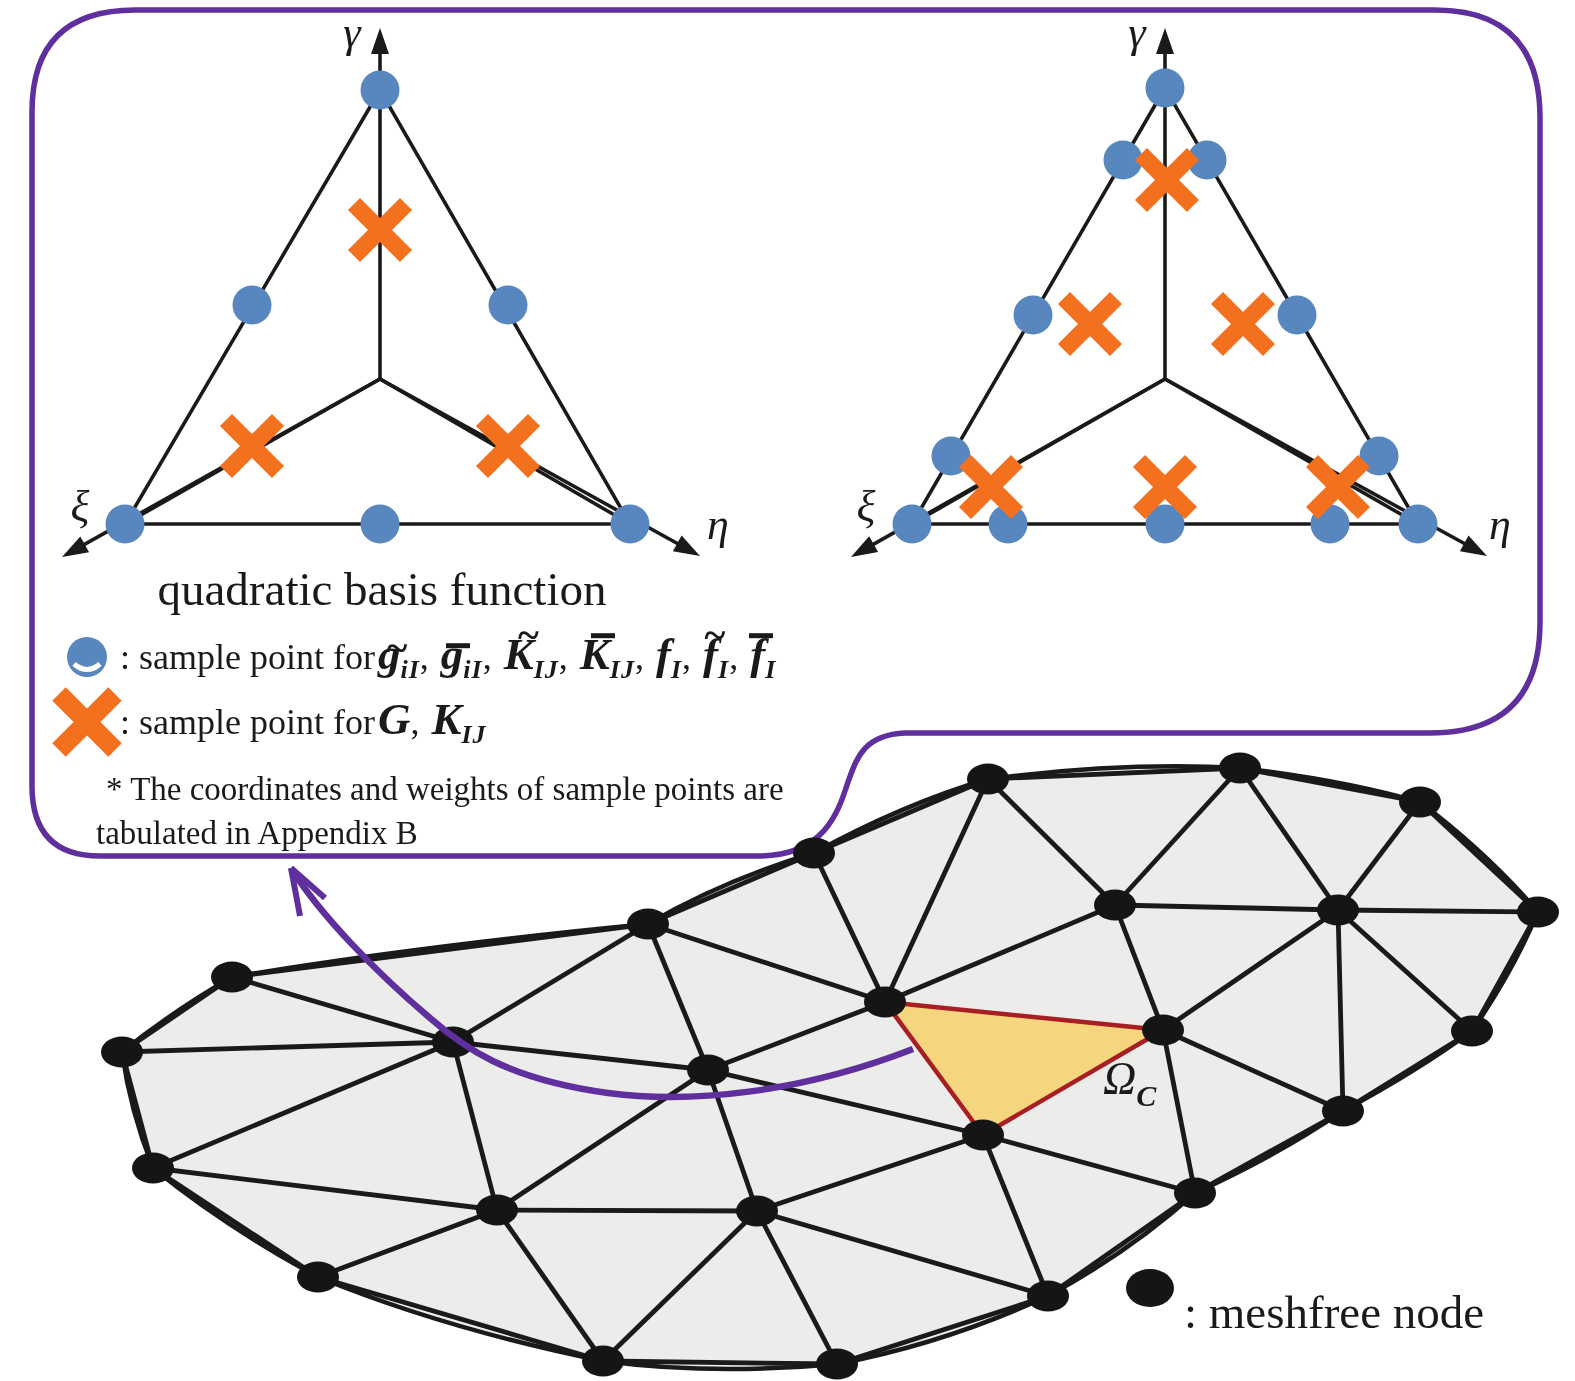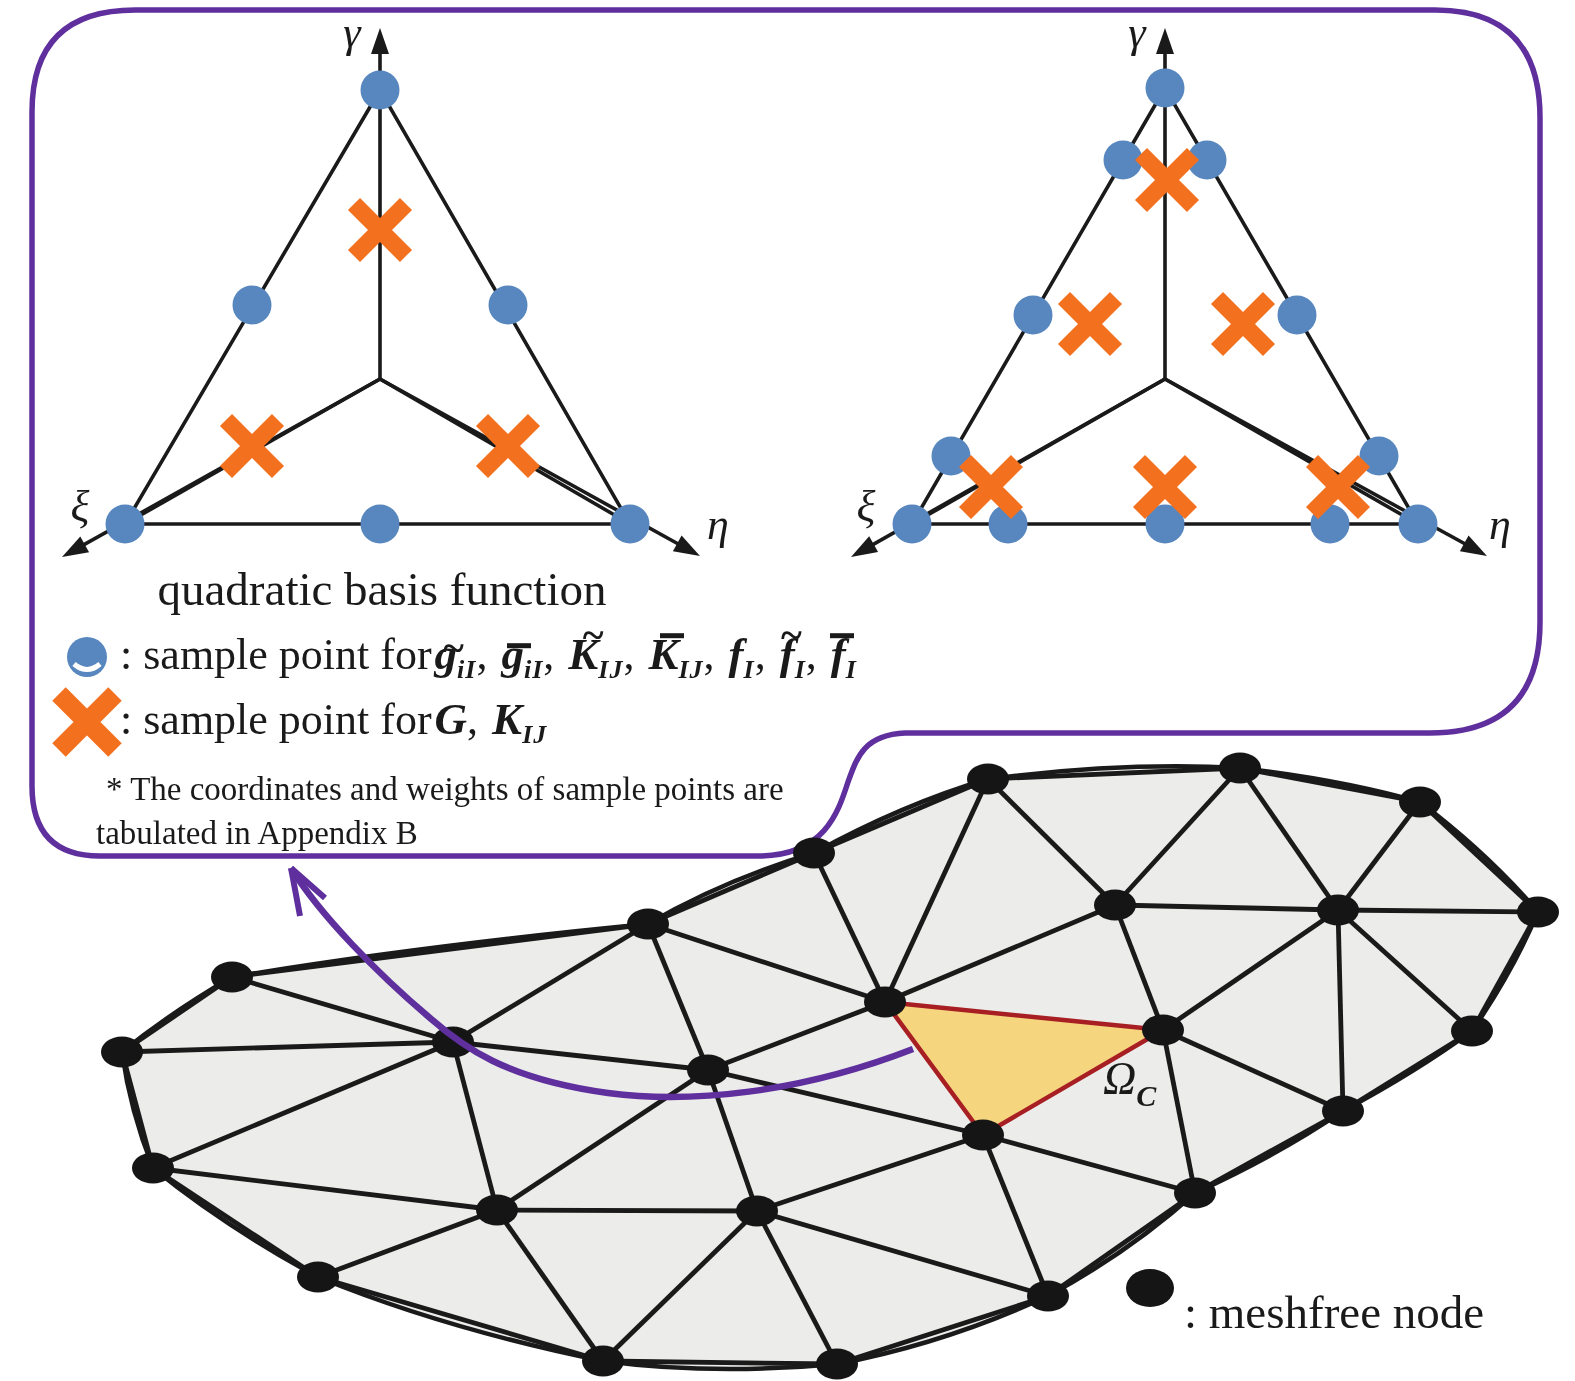--- a/index.html
+++ b/index.html
@@ -3,21 +3,21 @@
 <meta charset="utf-8">
 <style>
   html,body{margin:0;padding:0;background:#ffffff;}
   #stage{position:relative;width:1575px;height:1381px;background:#fff;overflow:hidden;
          font-family:"Liberation Serif", serif;}
   #fig{position:absolute;left:0;top:0;}
   .txt{position:absolute;white-space:nowrap;color:#1a1a1a;}
   .caption{font-size:47px;transform:translate(-50%,-50%);text-align:right;}
   .axis-label{font-size:44px;font-style:italic;transform:translate(-50%,-50%);}
   .legend-row{font-size:44px;transform:translateY(-50%);}
-  .ltext{font-size:44px;}
+  .ltext{font-size:36px;}
   .mterm{position:relative;display:inline-block;font-style:italic;font-weight:700;
          font-size:45px;margin-left:3px;line-height:1.1;}
   .msub{font-size:26px;font-style:italic;font-weight:700;vertical-align:-9px;letter-spacing:1px;}
   .acc-tilde{position:absolute;left:45%;transform:translateX(-50%);top:-17px;
              font-size:40px;font-style:normal;font-weight:700;}
   .low .acc-tilde{top:-4px;}
   .acc-bar{position:absolute;left:42%;transform:translateX(-50%);top:3px;
            width:24px;height:5px;background:#1a1a1a;}
   .low .acc-bar{top:13px;}
   .footnote{font-size:33px;transform:translateY(-50%);}

